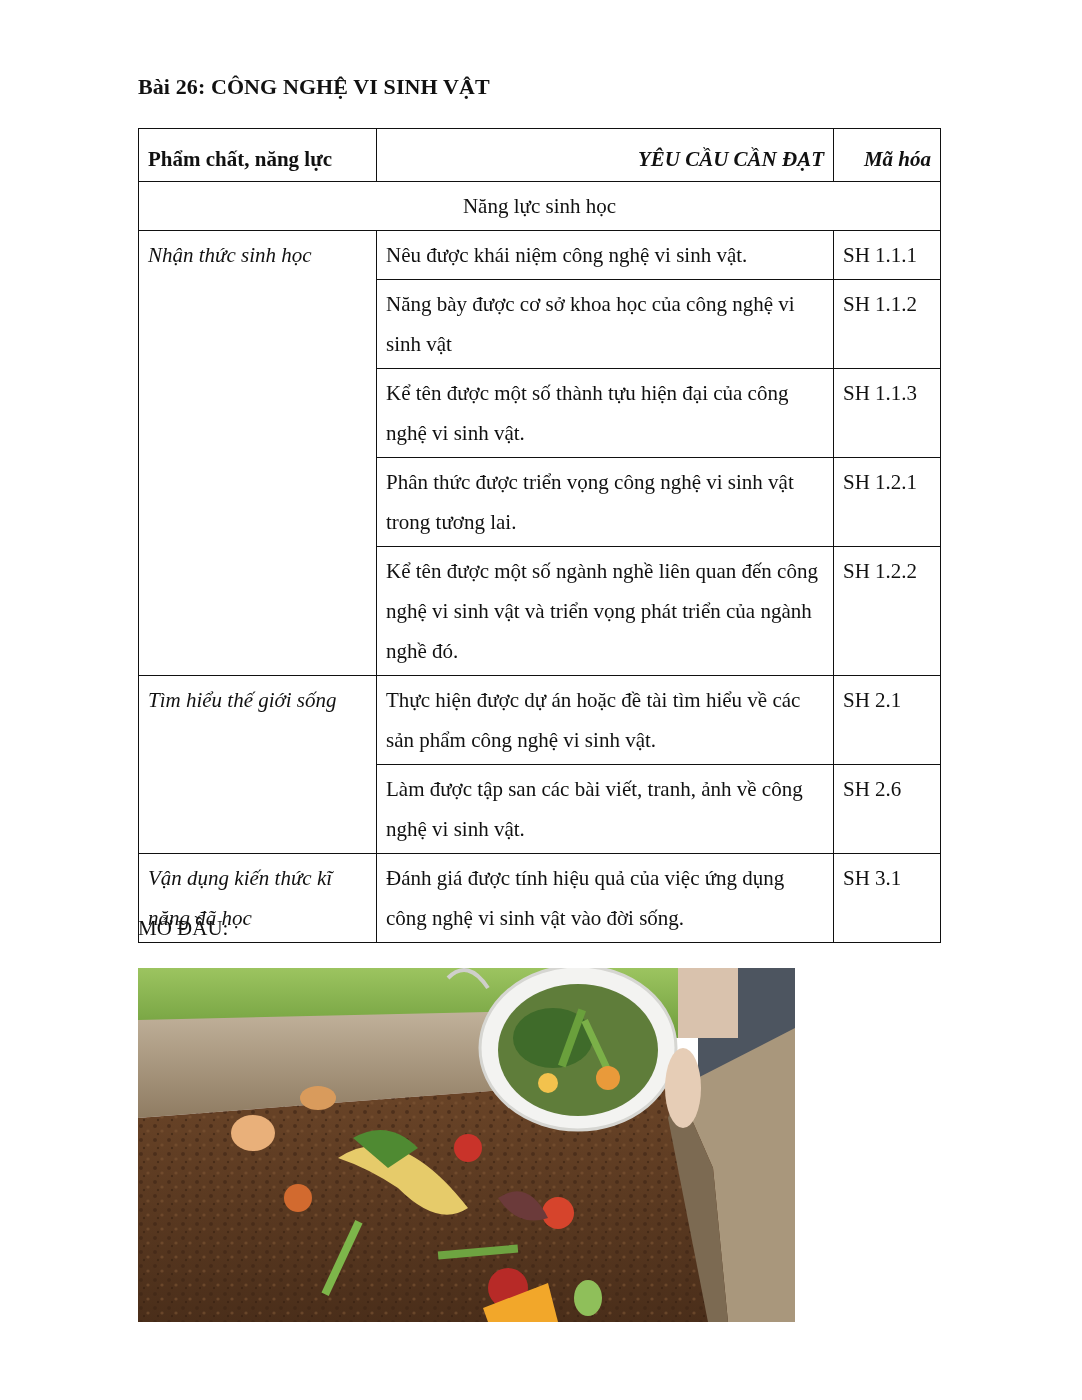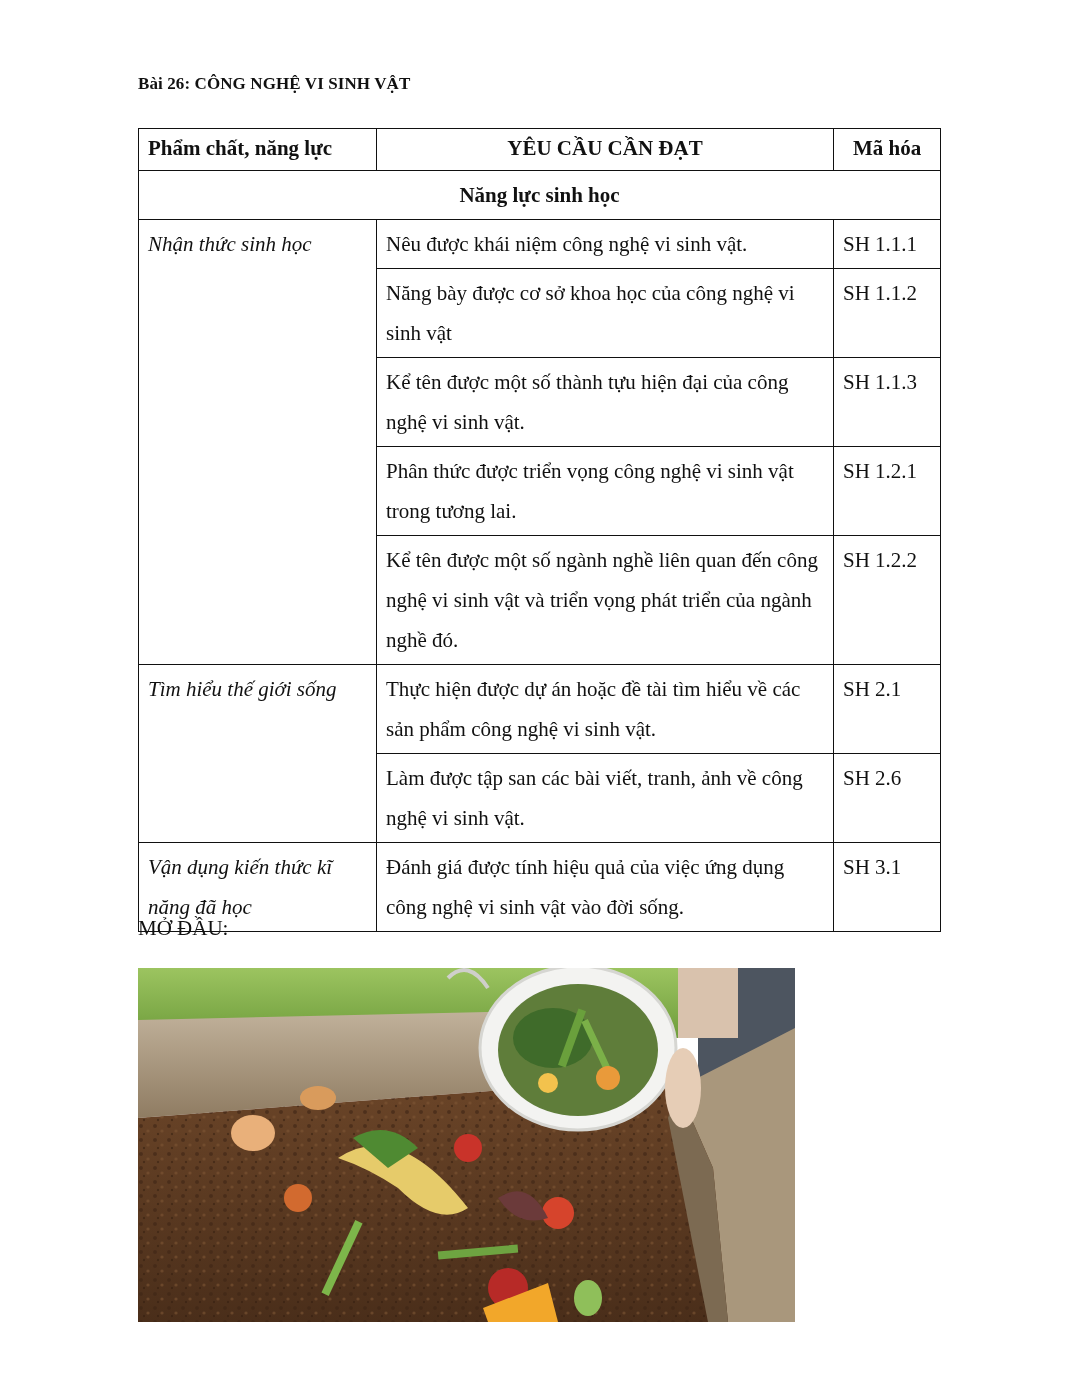--- a/index.html
+++ b/index.html
@@ -2,38 +2,38 @@
 <html><head>
   <meta charset="utf-8">
   <style>
     html, body { margin: 0; padding: 0; background: #ffffff; }
     body {
       width: 1082px; height: 1400px; position: relative; overflow: hidden;
       font-family: "Liberation Serif", "DejaVu Serif", serif; color: #111;
     }
     .title {
       position: absolute; left: 138px; top: 74px;
-      font-size: 17px; font-weight: bold; letter-spacing: 0.1px;
+      font-size: 22px; font-weight: bold; letter-spacing: 0.1px;
     }
     table.req {
       position: absolute; left: 138px; top: 128px;
       width: 802px; border-collapse: collapse; table-layout: fixed;
       font-size: 21px;
     }
     table.req td, table.req th {
       border: 1.5px solid #111; vertical-align: top;
       padding: 4px 9px 4px 9px; line-height: 40px;
     }
     col.c1 { width: 238px; }
     col.c2 { width: 457px; }
     col.c3 { width: 107px; }
-    table.req th { font-weight: bold; height: 34px; line-height: 32px; padding-top: 3px; padding-bottom: 4px; }
+    table.req th { font-weight: bold; height: 34px; line-height: 32px; padding-top: 14px; padding-bottom: 4px; }
     th.h-left { text-align: left; }
-    th.h-center { text-align: center; }
-    td.section { text-align: center; font-weight: bold; line-height: 32px; padding: 4px 9px; }
+    th.h-center { text-align: right; font-style: italic; }
+    td.section { text-align: center; font-weight: normal; line-height: 32px; padding: 4px 9px; }
     td.group { vertical-align: middle; font-style: italic; }
     td.group.center { text-align: left; font-style: italic; }
     td.group.top { vertical-align: top; }
     td.code { white-space: nowrap; }
     .intro {
       position: absolute; left: 138px; top: 916px; font-size: 21px;
     }
     .photo {
       position: absolute; left: 138px; top: 968px; width: 657px; height: 354px;
       overflow: hidden;

